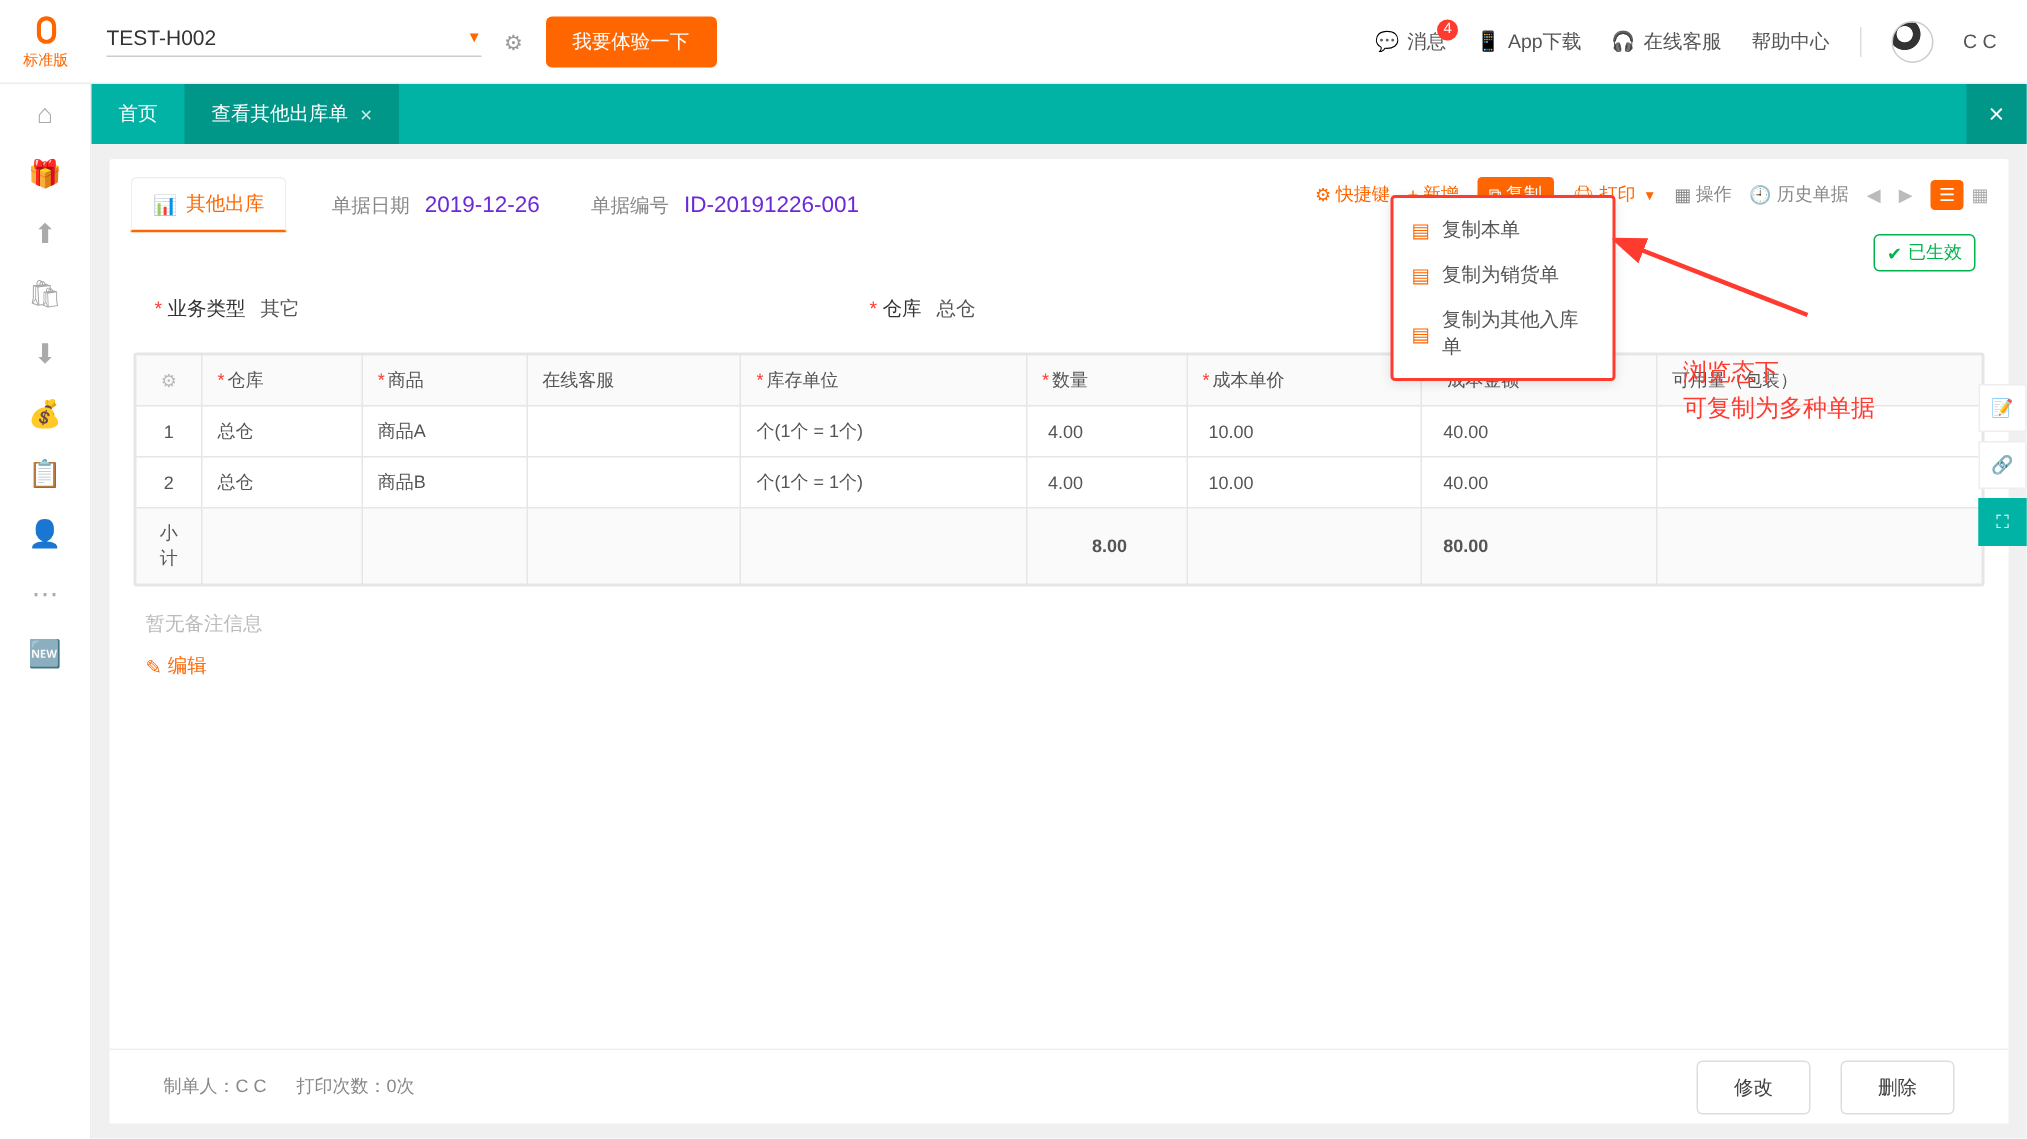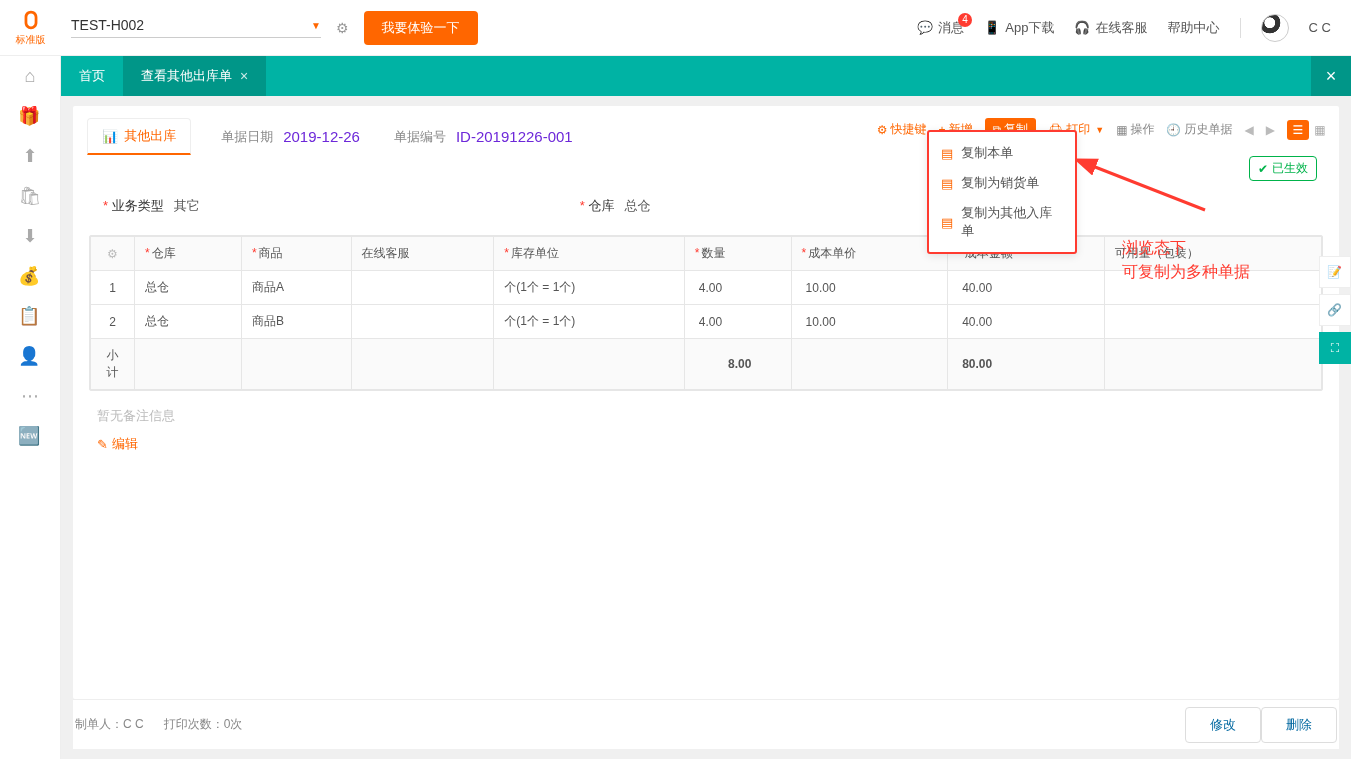--- a/index.html
+++ b/index.html
@@ -82,23 +82,23 @@
 
 .anno { position: absolute; color: #ff3b30; font-size: 16px; pointer-events: none; z-index: 30; }
 .anno.arrow-svg { left: 1075px; top: 155px; }
 .anno.t1 { left: 1122px; top: 238px; }
 .anno.t2 { left: 1122px; top: 262px; }
 
 .right-rail { width: 32px; position: absolute; right: 0; top: 256px; display: flex; flex-direction: column; gap: 6px; }
 .rr-item { width: 32px; height: 32px; display: flex; align-items: center; justify-content: center; background: #fff; border: 1px solid #eee; color: #aaa; cursor: pointer; }
 .rr-item.active { background: #00b3a4; color: #fff; border-color: #00b3a4; }
 
-.footer { height: 50px; border-top: 1px solid #eee; background: #fff; display: flex; align-items: center; padding: 0 2px; font-size: 12px; color: #888; }
+.footer { height: 50px; border-top: 1px solid #eee; background: #fff; display: flex; align-items: center; padding: 0 36px; font-size: 12px; color: #888; }
 .footer-spacer { flex: 1; }
-.foot-btn { border: 1px solid #ddd; background: #fff; color: #0369a1; padding: 8px 24px; border-radius: 4px; margin-left: 0; cursor: pointer; font-size: 13px; }
+.foot-btn { border: 1px solid #ddd; background: #fff; color: #404040; padding: 8px 24px; border-radius: 4px; margin-left: 20px; cursor: pointer; font-size: 13px; }
 </style>
 </head>
 <body>
 
 <div class="app">
 
   <div class="top-header">
     <div class="brand">
       <svg class="brand-icon-svg" viewBox="0 0 24 24">
           <path fill="#ff6600" d="M12 2C8 2 5 5 5 9v6c0 4 3 7 7 7s7-3 7-7V9c0-4-3-7-7-7zm0 3c2.2 0 4 1.8 4 4v6c0 2.2-1.8 4-4 4s-4-1.8-4-4V9c0-2.2 1.8-4 4-4z"></path>

